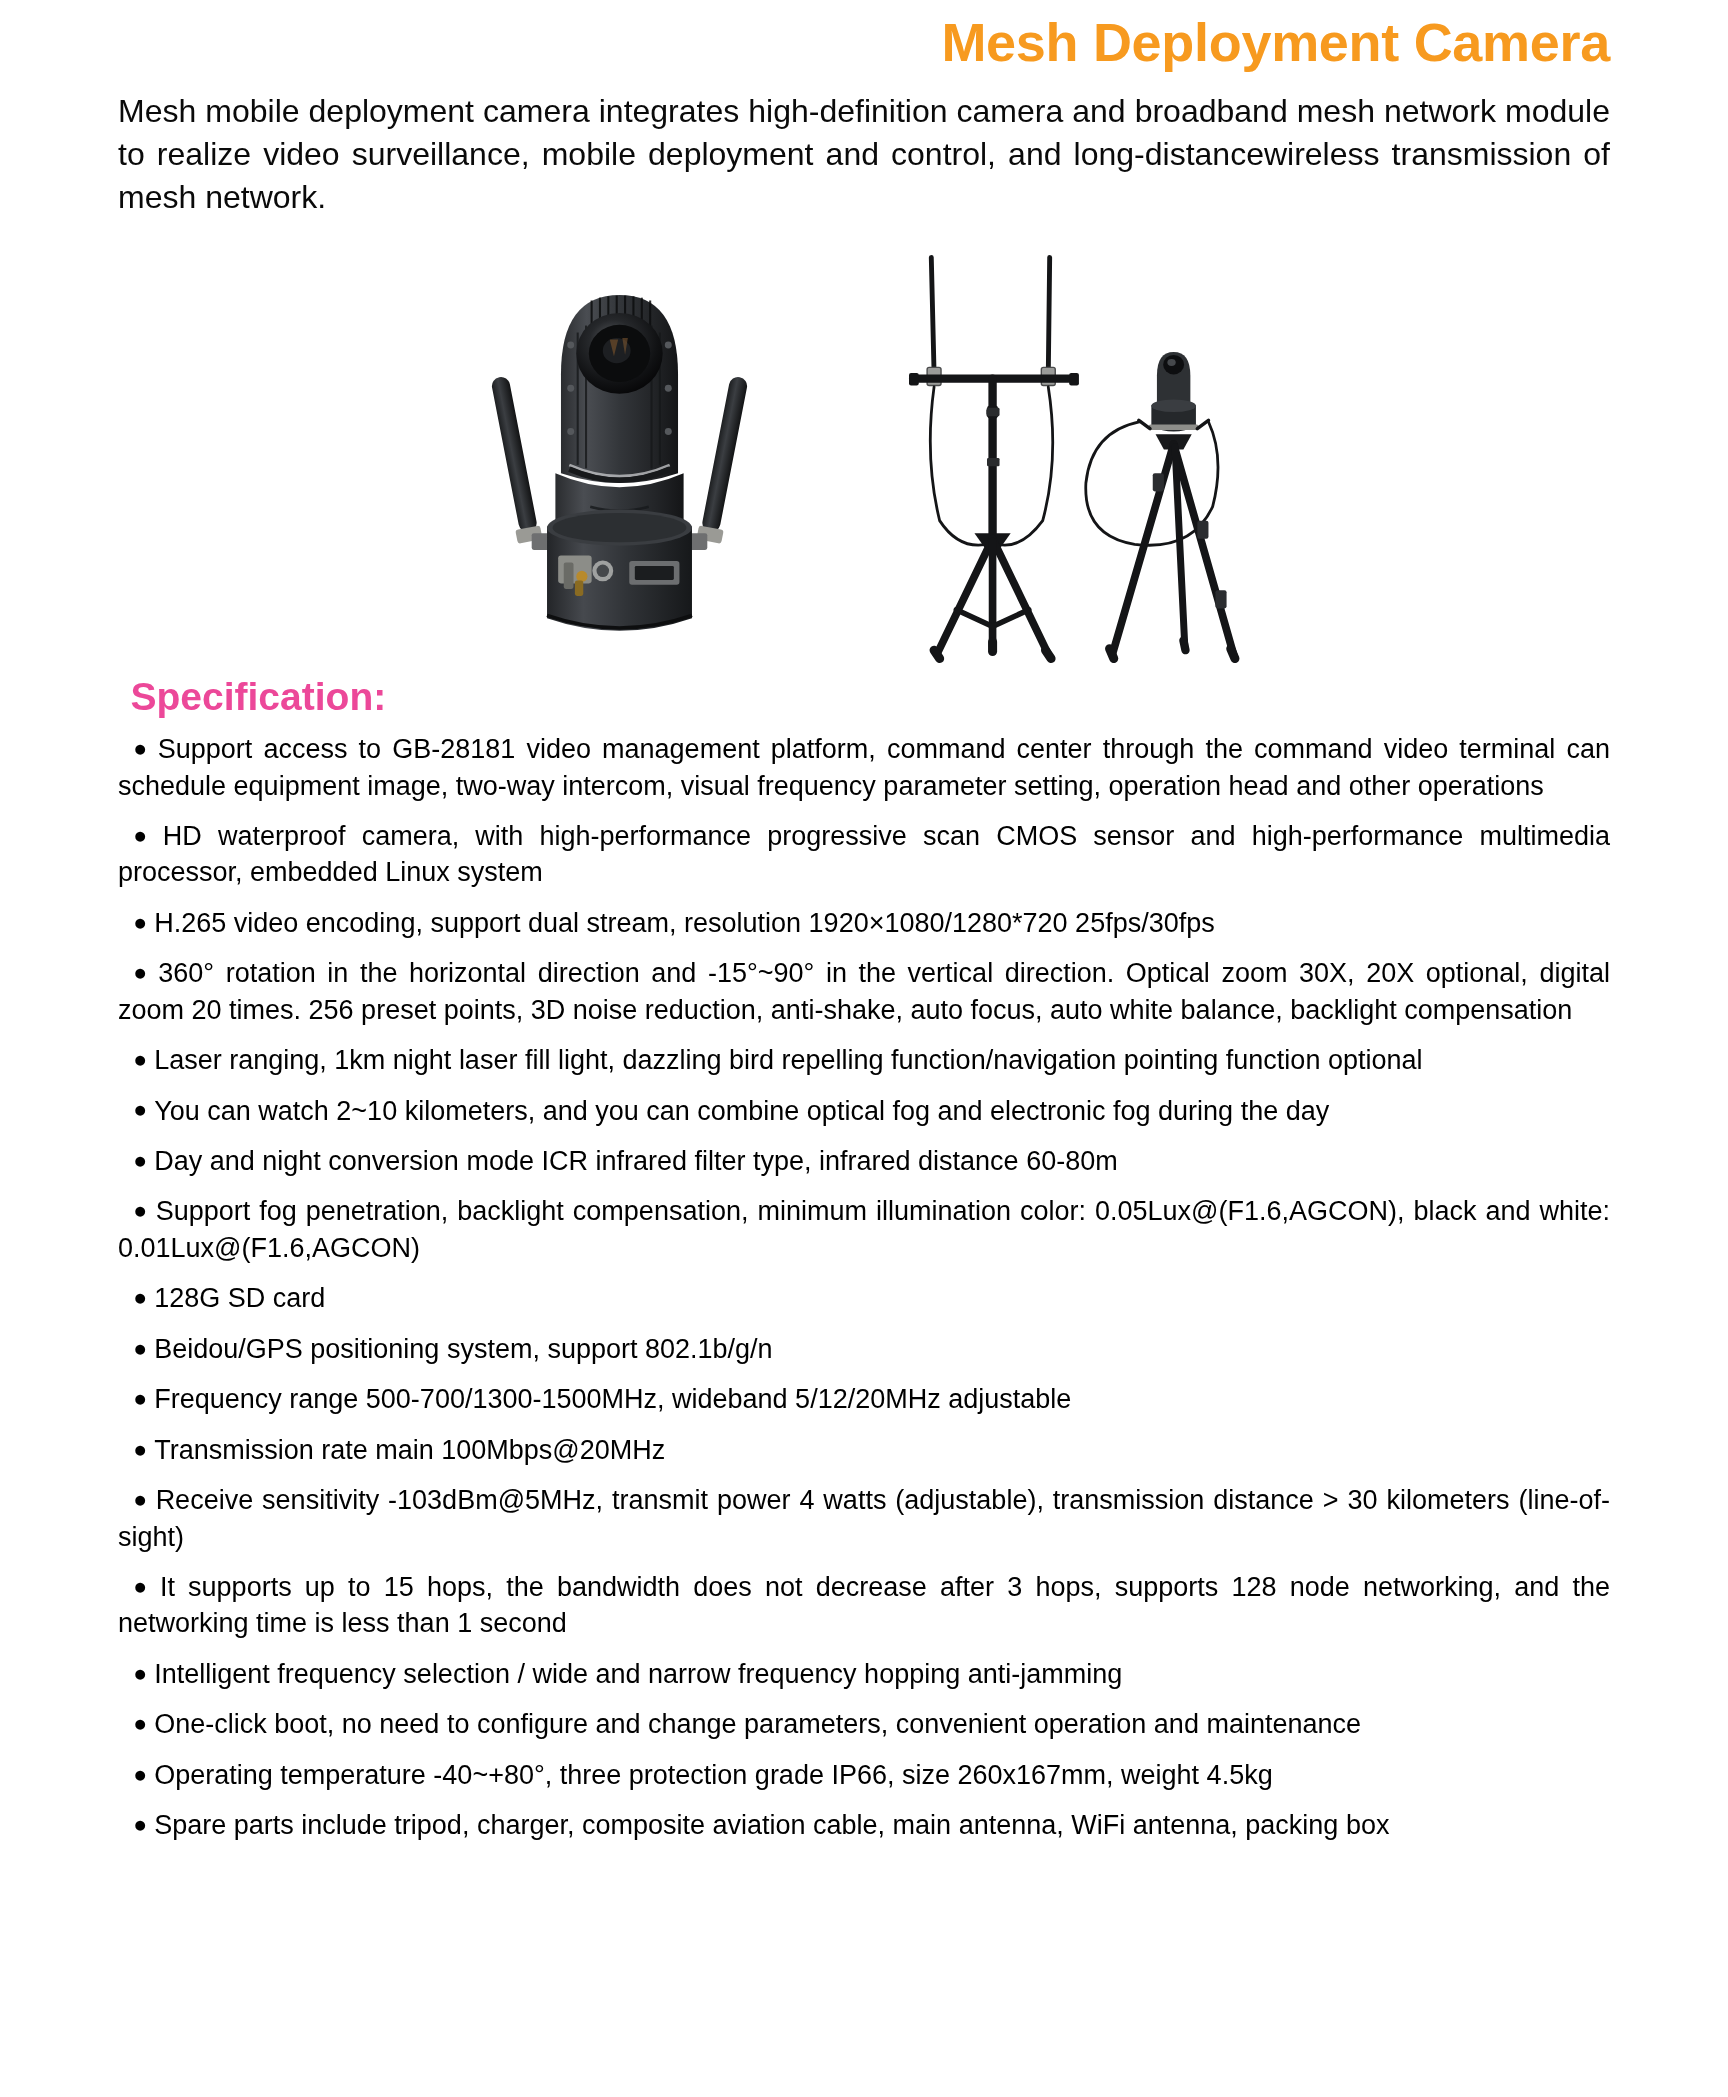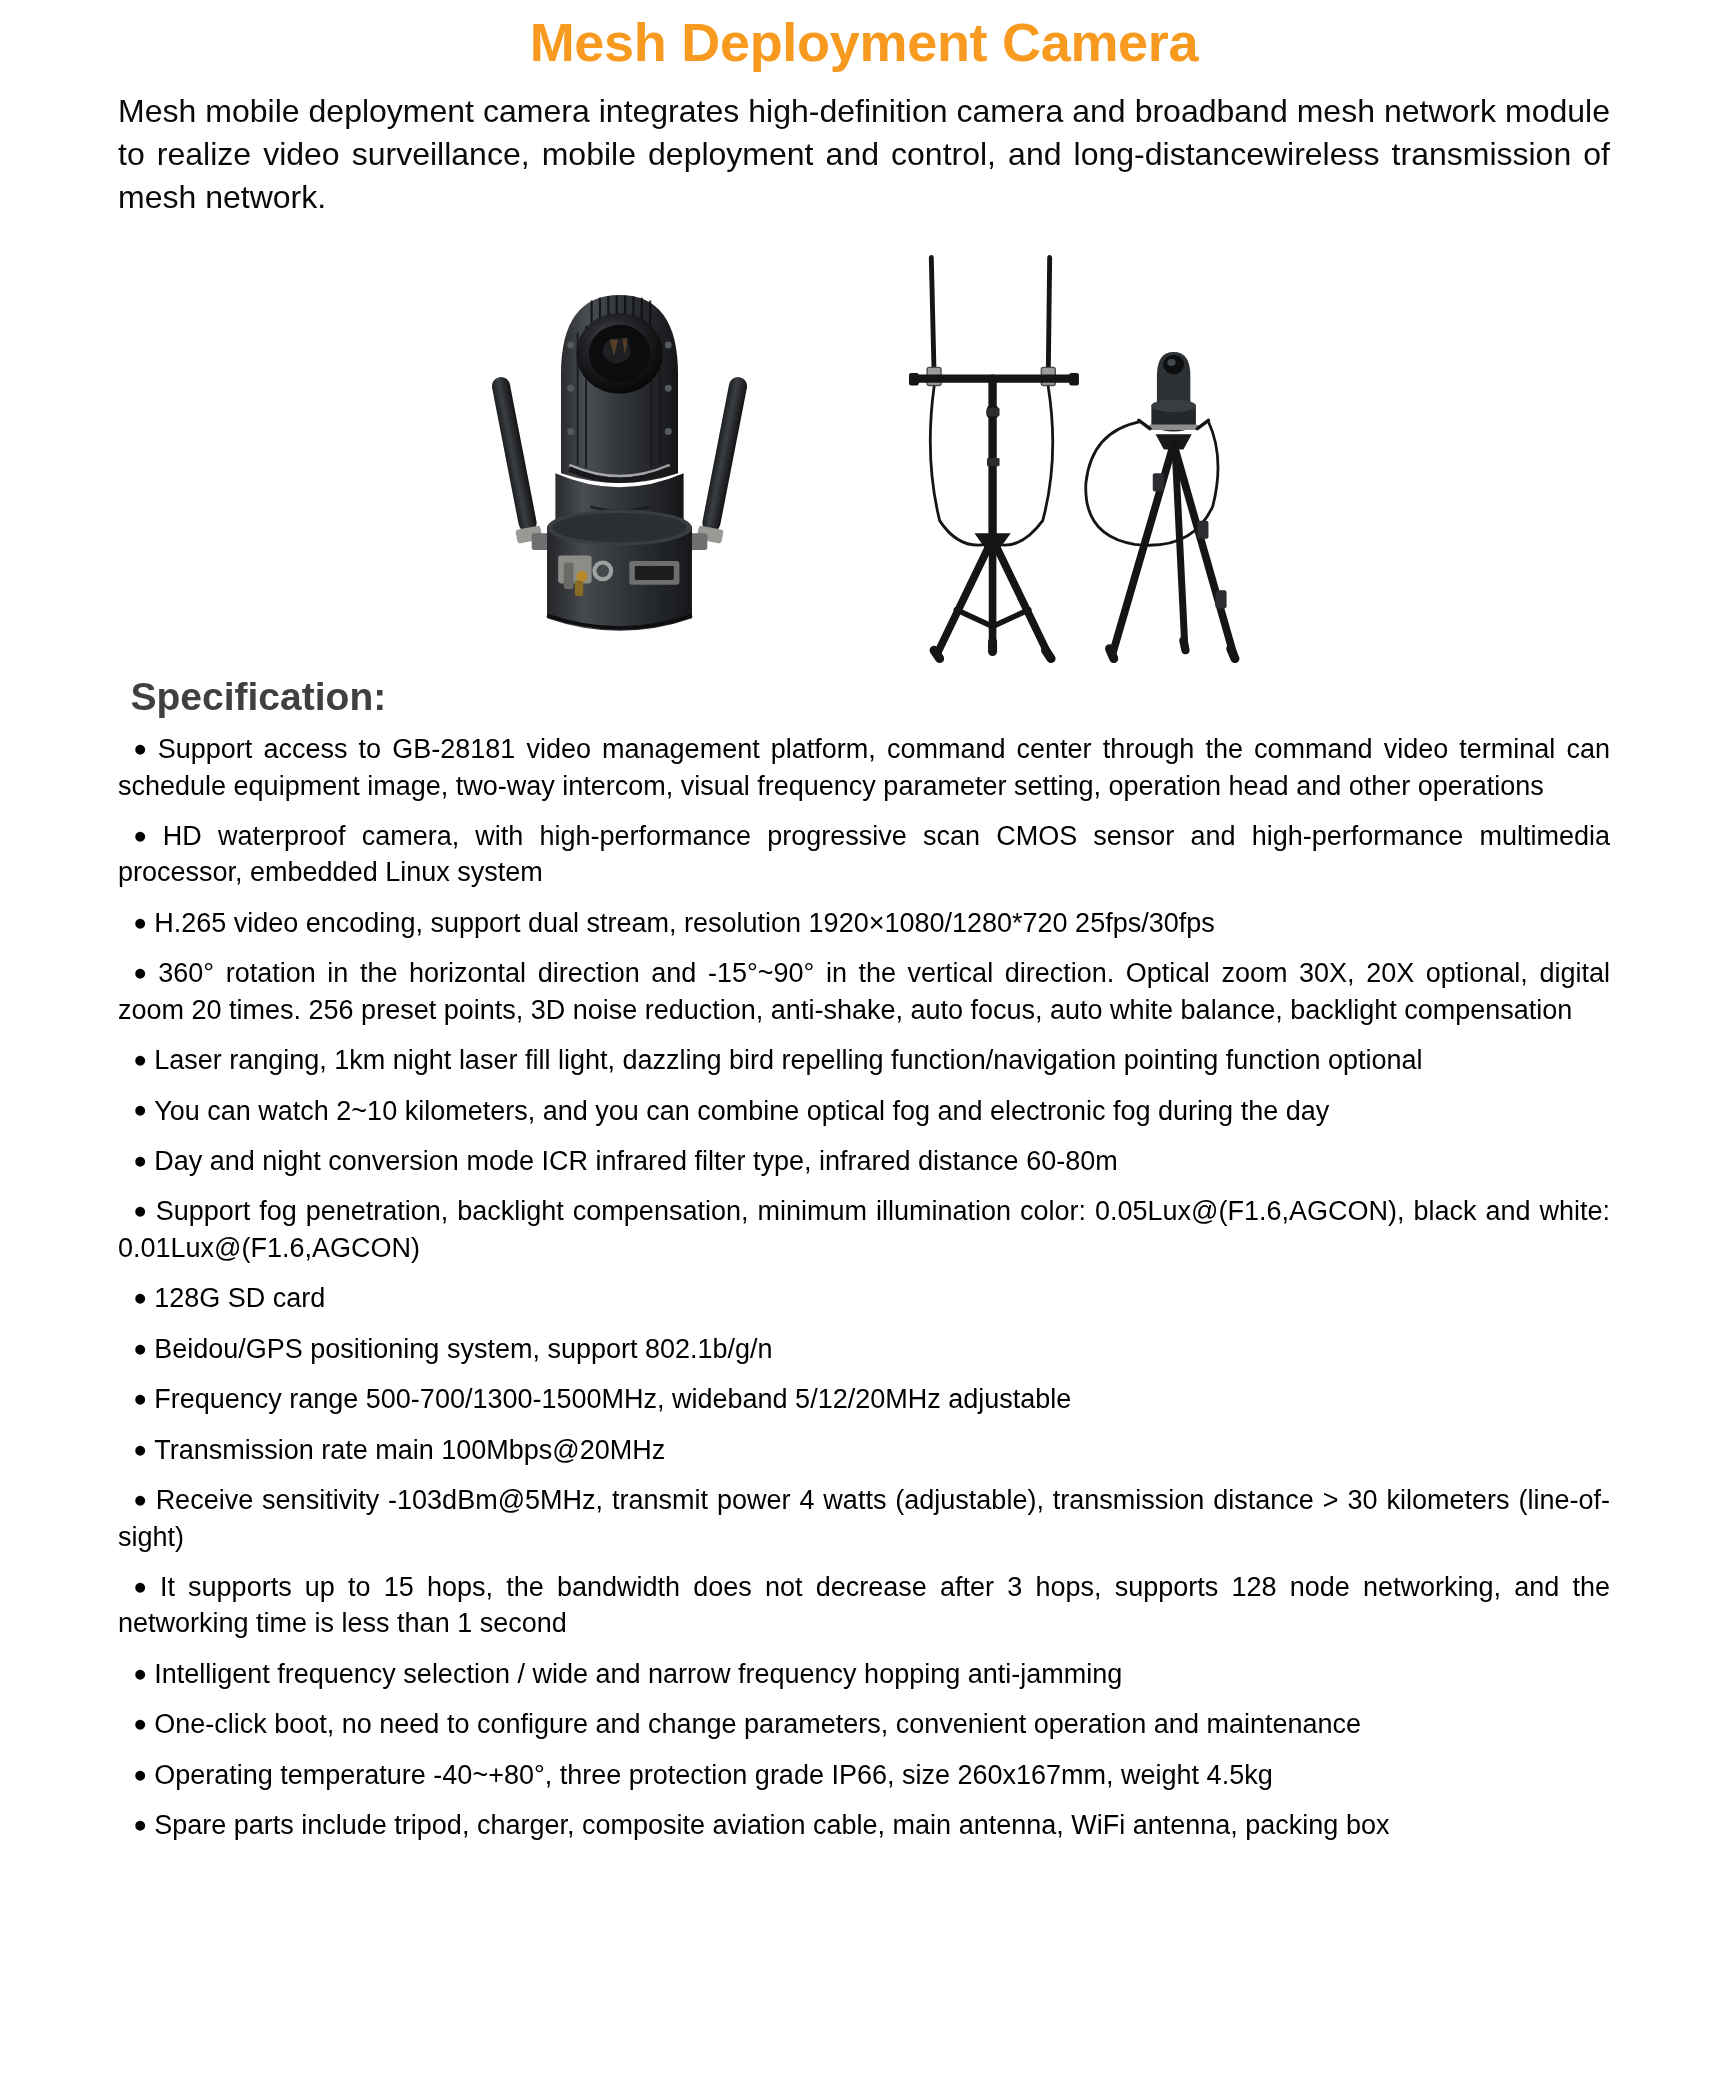--- a/index.html
+++ b/index.html
@@ -19,21 +19,21 @@
     position: relative;
     width: 1728px;
     height: 2097px;
     box-sizing: border-box;
     padding: 0 118px;
     overflow: hidden;
   }
 
   
   .doc-title {
-    text-align: center;
+    text-align: right;
     font-size: 54px;
     line-height: 1.02;
     font-weight: bold;
     color: #F79A1F;
     margin: 0;
     padding-top: 15.3px;
     letter-spacing: -0.3px;
   }
 
   
@@ -58,21 +58,21 @@
   }
   .fig-camera  { left: 362px;  width: 279px;  height: 439px; }
   .fig-tripod  { left: 752px; width: 390px;  height: 439px; }
 
   .svg-fig { display: block; width: 100%; height: 100%; }
 
   
   .spec-heading {
     font-size: 39px;
     font-weight: bold;
-    color: #404040;
+    color: #ec4899;
     margin: 8.4px 0 0 12.5px;
     line-height: 1.1;
   }
 
   
   .spec-list {
     list-style: none;
     margin: 12.5px 0 0 0;
     padding: 0;
   }

